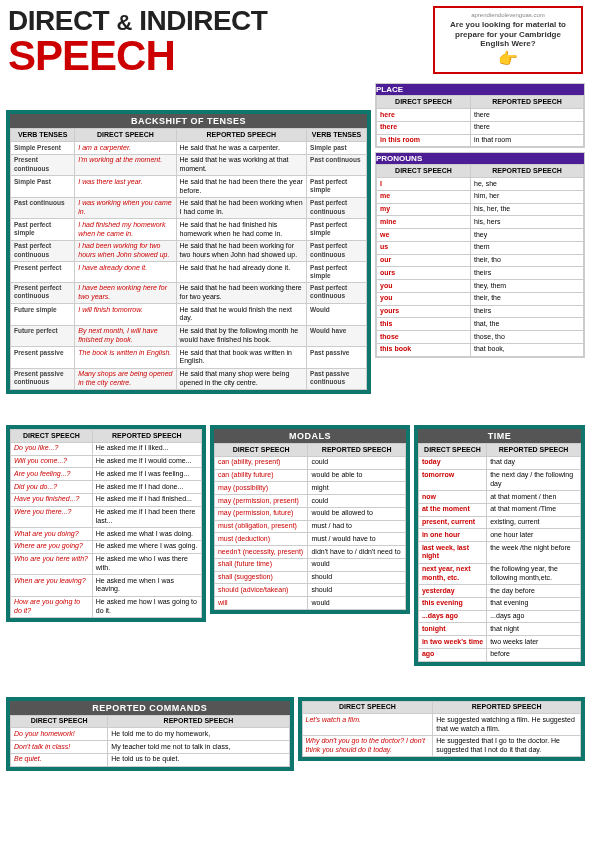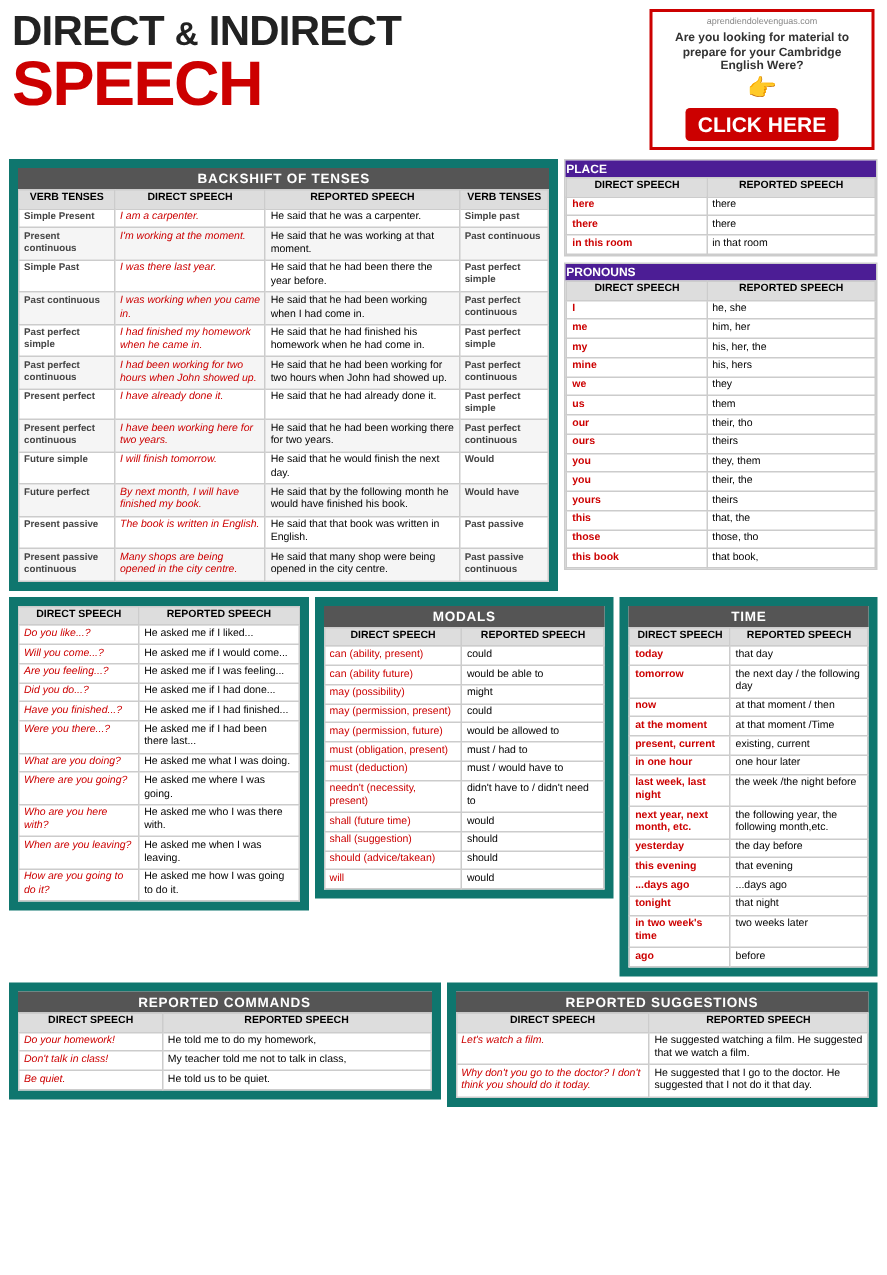--- a/index.html
+++ b/index.html
@@ -147,38 +147,38 @@
       gap: 4px;
       align-items: flex-start;
     }
     .reported-cmd-wrap { flex: 1; }
     .reported-sug-wrap { flex: 1; }
 
     
     .stripe-even tr:nth-child(even) td { background: #f5f5f5; }
 
     .section-box {
-      border: 6px solid #0f766e;
+      border: 4px solid #0f766e;
+      margin-top: 27px;
     }
   </style>
 </head>
 <body>
 
 <div class="header">
   <div class="header-title">
     <div class="line1">
       DIRECT <span class="amp">&amp;</span> INDIRECT
     </div>
     <div class="line2">SPEECH</div>
   </div>
   <div class="header-ad">
     <div class="site-url">aprendiendolevenguas.com</div>
     <div class="ad-text">Are you looking for material to prepare for your Cambridge English Were?</div>
     <span class="hand">👉</span>
-    <span class="click-btn">CLICK HERE</span>
   </div>
 </div>
 
 <div class="main">
 
   <div class="top-section">
 
     <div class="backshift-wrap section-box">
       <div class="section-title">BACKSHIFT OF TENSES</div>
       <table class="stripe-even">
@@ -583,21 +583,20 @@
             </tr>
             <tr>
               <td style="color:#c00;font-style:italic">Be quiet.</td>
               <td>He told us to be quiet.</td>
             </tr>
           </tbody>
       </table>
     </div>
 
     <div class="reported-sug-wrap section-box">
-      <div class="section-title">REPORTED SUGGESTIONS</div>
       <table>
         <thead>
           <tr>
             <th>DIRECT SPEECH</th>
             <th>REPORTED SPEECH</th>
           </tr>
         </thead>
         <tbody id="rs-body">
             <tr>
               <td style="color:#c00;font-style:italic">Let's watch a film.</td>

